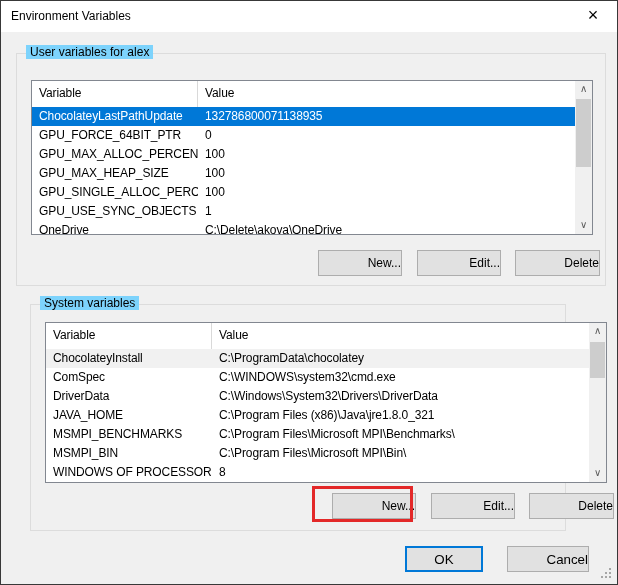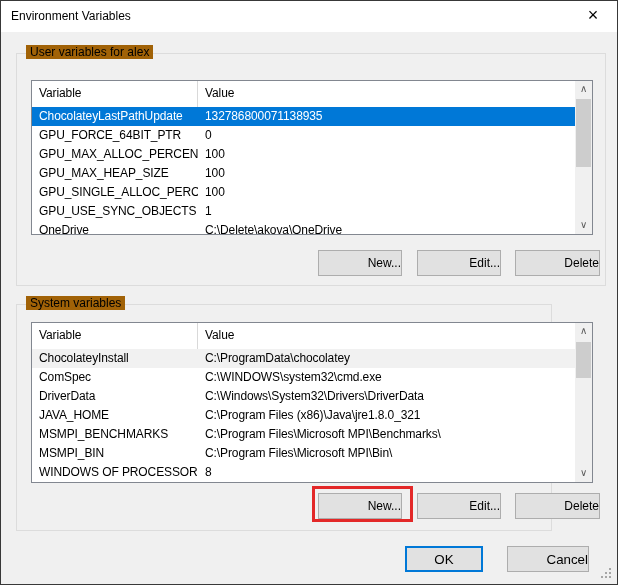--- a/index.html
+++ b/index.html
@@ -9,24 +9,24 @@
   .dialog { position:relative; width:618px; height:585px; background:#f0f0f0;
             border:1px solid #383838; overflow:hidden; }
 
   .titlebar { position:absolute; left:0; top:0; right:0; height:31px; background:#ffffff; }
   .title { position:absolute; left:10px; top:0; line-height:31px; font-size:12px; }
   .close-btn { position:absolute; right:2px; top:0; width:44px; height:31px;
                text-align:center; line-height:28px; font-size:18px; font-weight:400;
                color:#000; cursor:default; }
 
   .groupbox { position:absolute; border:1px solid #dcdcdc; }
-  .groupbox-label { position:absolute; top:-9px; left:9px; background:#a16207;
+  .groupbox-label { position:absolute; top:-9px; left:9px; background:#7dd3fc;
                     padding:0 4px; line-height:14px; white-space:nowrap; }
   .group-user   { left:15px; top:52px;  width:590px; height:233px; }
-  .group-system { left:15px; top:303px; width:536px; height:227px;padding-left:36px; }
+  .group-system { left:29px; top:303px; width:536px; height:227px;padding-left:36px; }
 
   .listview { position:absolute; left:14px; width:562px; background:#ffffff;
               border:1px solid #828790; letter-spacing:-0.1px; }
   .lv-user   { top:26px; height:155px; }
   .lv-system { top:17px; height:161px; }
 
   .lv-header { display:flex; height:26px; }
   .lv-header .col1 { width:166px; border-right:1px solid #d9d9d9; padding-left:7px;
                      line-height:25px; }
   .lv-header .col2 { flex:1; padding-left:7px; line-height:25px; }

